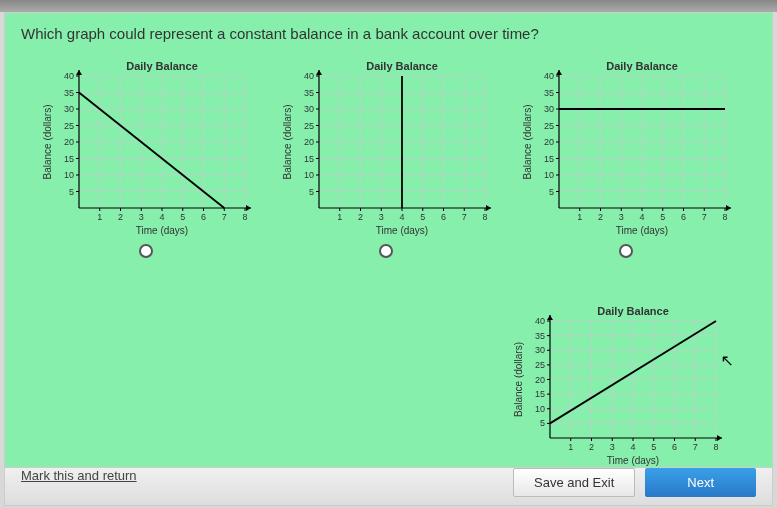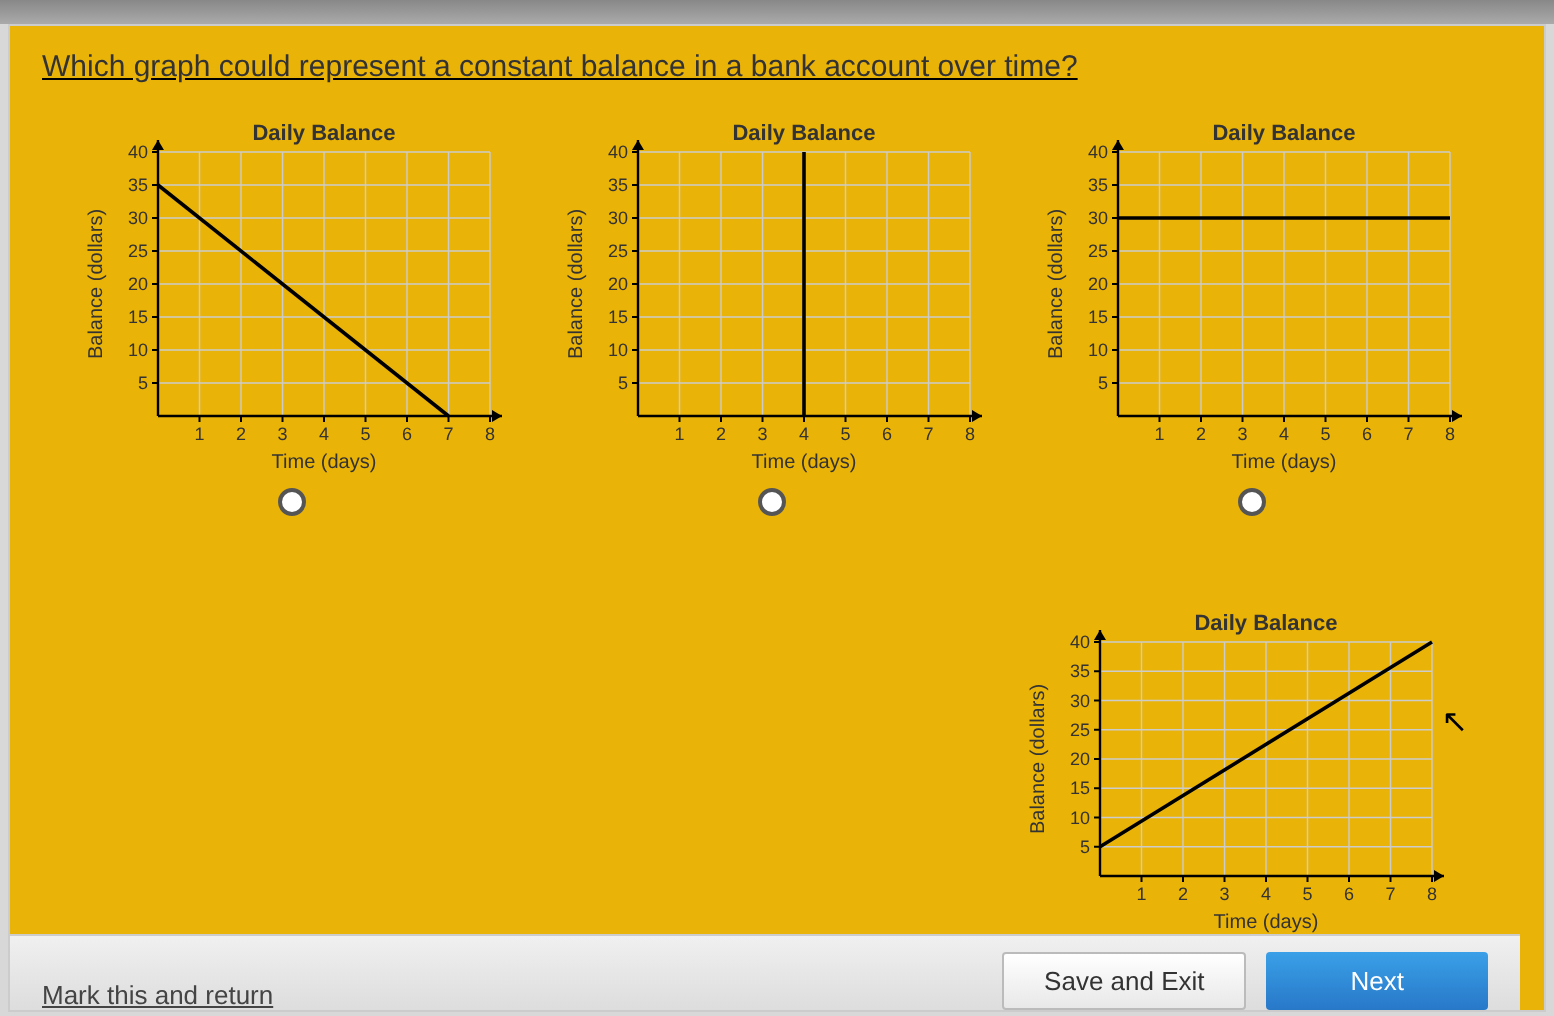--- a/index.html
+++ b/index.html
@@ -9,27 +9,26 @@
       width: 777px;
       height: 508px;
       overflow: hidden;
       position: relative;
     }
     .top-bar {
       height: 12px;
       background: linear-gradient(to bottom, #888, #aaa);
     }
     .container {
-      background: #eab308;
+      background: #86efac;
       margin: 0 4px;
       padding: 12px 16px 8px 16px;
       border: 1px solid #ccc;
       height: 494px;
       position: relative;
-      text-decoration: underline;
     }
     .question {
       font-size: 15px;
       color: #333;
       margin-bottom: 16px;
     }
     .charts-row {
       display: flex;
       gap: 30px;
       margin-bottom: 10px;
@@ -60,24 +59,24 @@
       right: 50px;
       top: 290px;
       display: flex;
       flex-direction: column;
       align-items: center;
     }
     .footer {
       position: absolute;
       bottom: 0;
       left: 0;
-      right: 12px;
+      right: 0;
       height: 38px;
       display: flex;
-      align-items: flex-end;
+      align-items: flex-start;
       padding: 0 16px;
       background: linear-gradient(to bottom, #f0f0f0, #ddd);
       border-top: 1px solid #ccc;
     }
     .mark-link {
       color: #444;
       text-decoration: underline;
       font-size: 13px;
       cursor: pointer;
     }

